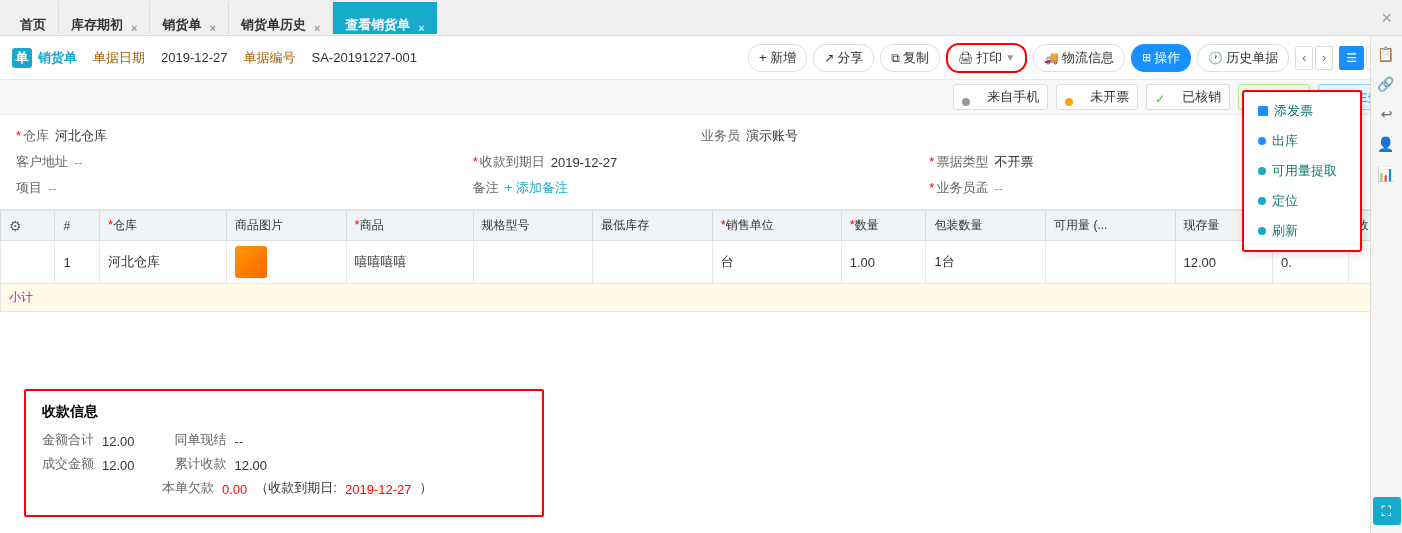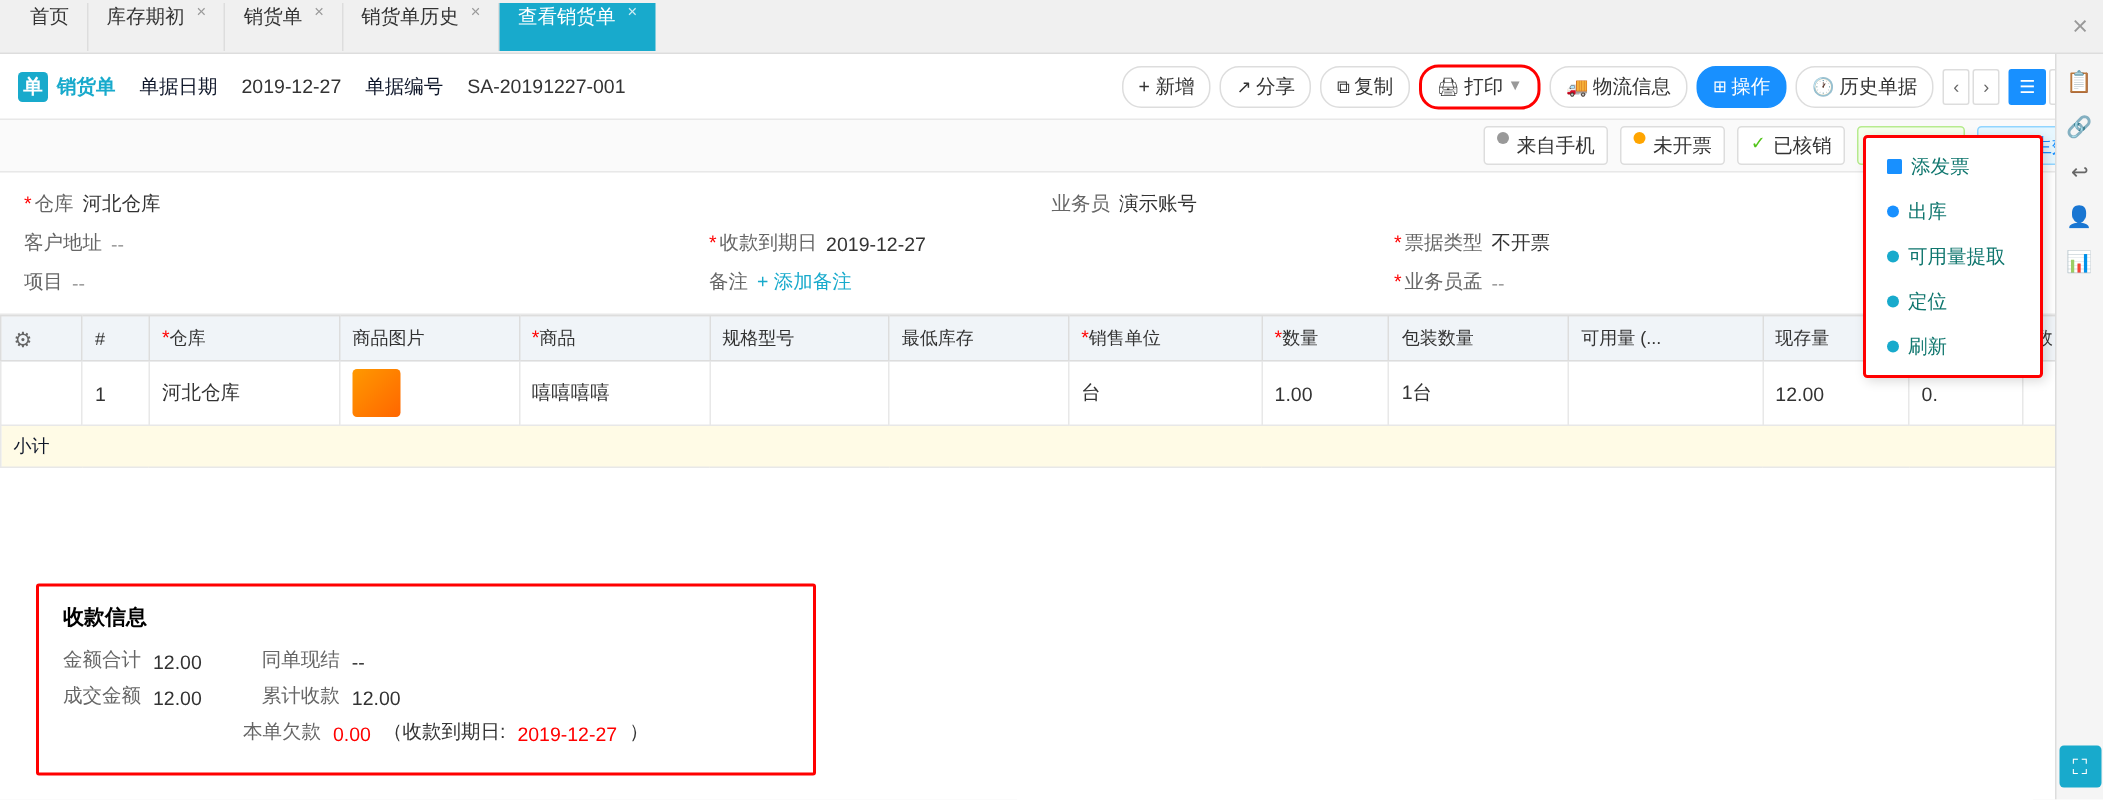--- a/index.html
+++ b/index.html
@@ -4,22 +4,22 @@
   <style>
     * { box-sizing: border-box; margin: 0; padding: 0; font-family: 'Microsoft YaHei', sans-serif; font-size: 13px; }
     body { background: #f5f5f5; width: 1402px; height: 533px; overflow: hidden; position: relative; }
 
     
     .tab-bar {
       display: flex; align-items: center; background: #f0f0f0; border-bottom: 1px solid #ddd;
       height: 36px; padding: 0 8px; position: relative;
     }
     .tab {
-      display: inline-flex; align-items: flex-start; padding: 0 12px; height: 32px;
-      cursor: pointer; color: #333; font-size: 13px; border-right: 1px solid #ddd; gap: 4px;
+      display: inline-flex; align-items: flex-end; padding: 0 12px; height: 32px;
+      cursor: pointer; color: #333; font-size: 13px; border-right: 1px solid #ddd; gap: 4px; font-weight: bold;
     }
     .tab:first-child { color: #333; }
     .tab.active { background: white; border-top: 2px solid #18c; color: #18c; }
     .tab .close-x { color: #999; font-size: 11px; cursor: pointer; margin-left: 4px; }
     .tab-close-btn {
       position: absolute; right: 10px; top: 50%; transform: translateY(-50%);
       font-size: 18px; color: #999; cursor: pointer; font-weight: 300;
     }
 
     
@@ -27,37 +27,37 @@
 
     
     .doc-header {
       display: flex; align-items: center; padding: 6px 12px; border-bottom: 1px solid #e8e8e8;
       background: white; gap: 16px; flex-wrap: nowrap; min-height: 44px;
     }
     .doc-title { display: flex; align-items: center; gap: 6px; color: #18aacc; font-size: 13px; font-weight: bold; white-space: nowrap; }
     .doc-icon { width: 20px; height: 20px; background: #18aacc; border-radius: 3px; display: flex; align-items: center; justify-content: center; color: white; font-size: 11px; }
     .doc-meta { display: flex; align-items: center; gap: 16px; color: #333; font-size: 13px; }
     .doc-meta span { white-space: nowrap; }
-    .doc-meta .label { color: #0f172a; }
+    .doc-meta .label { color: #a16207; }
     .spacer { flex: 1; }
     .toolbar-actions { display: flex; align-items: center; gap: 6px; }
     .action-btn {
       display: inline-flex; align-items: center; gap: 3px; padding: 4px 10px;
       border: 1px solid #ddd; border-radius: 13px; background: white; cursor: pointer;
       color: #333; font-size: 13px; white-space: nowrap;
     }
     .btn-active { background: #1890ff; color: white; border-color: #1890ff; }
 
     
     .second-toolbar {
       display: flex; align-items: center; justify-content: flex-end; padding: 4px 12px;
       border-bottom: 1px solid #e8e8e8; background: #fafafa; gap: 8px;
     }
     .small-btn {
-      display: inline-flex; align-items: flex-start; gap: 5px; padding: 3px 8px;
+      display: inline-flex; align-items: flex-end; gap: 17px; padding: 3px 8px;
       border: 1px solid #ddd; border-radius: 3px; background: white; cursor: pointer;
       color: #333; font-size: 12px; white-space: nowrap;
     }
     .small-btn .dot { width: 8px; height: 8px; border-radius: 50%; display: inline-block; }
     .dot-gray { background: #999; }
     .dot-orange { background: orange; }
     .status-badge {
       display: inline-flex; align-items: center; gap: 4px; padding: 3px 8px;
       border-radius: 3px; font-size: 12px; cursor: pointer;
     }
@@ -79,21 +79,21 @@
     table { width: 100%; border-collapse: collapse; }
     thead tr { background: #f0f4f8; }
     th {
       padding: 6px 8px; border: 1px solid #ddd; font-weight: normal;
       color: #333; text-align: left; font-size: 12px; white-space: nowrap;
     }
     td {
       padding: 5px 8px; border: 1px solid #e8e8e8; font-size: 13px;
       color: #333; white-space: nowrap;
     }
-    .subtotal-row td { background: #fffbe6; color: #0f172a; font-size: 12px; }
+    .subtotal-row td { background: #fffbe6; color: #a21caf; font-size: 12px; }
     .gear-icon { color: #666; font-size: 14px; }
     .th-required { color: red; }
     .product-img { width: 32px; height: 32px; background: linear-gradient(135deg, #f90, #f60); border-radius: 3px; display: flex; align-items: center; justify-content: center; }
 
     
     .bottom-panel {
       border: 2px solid red; margin: 8px 12px; padding: 12px 16px;
       background: white; border-radius: 2px; display: inline-block; min-width: 520px;
     }
     .panel-title { font-weight: bold; margin-bottom: 10px; font-size: 14px; }

